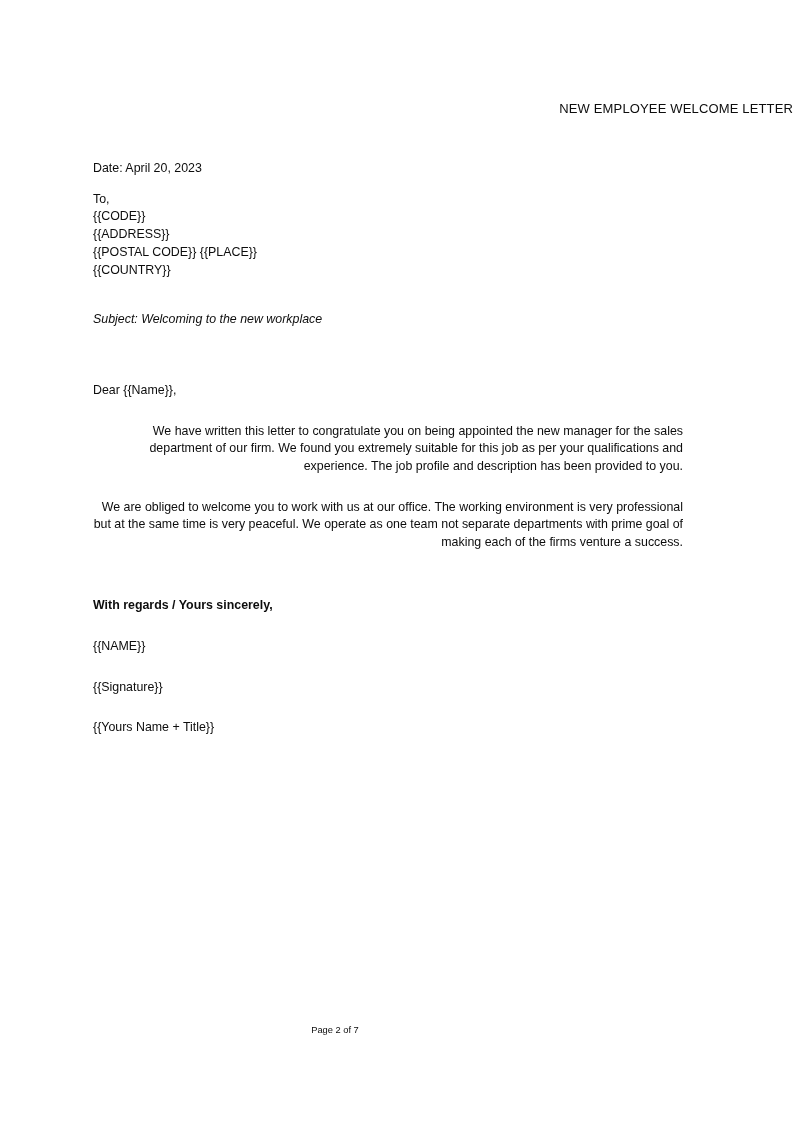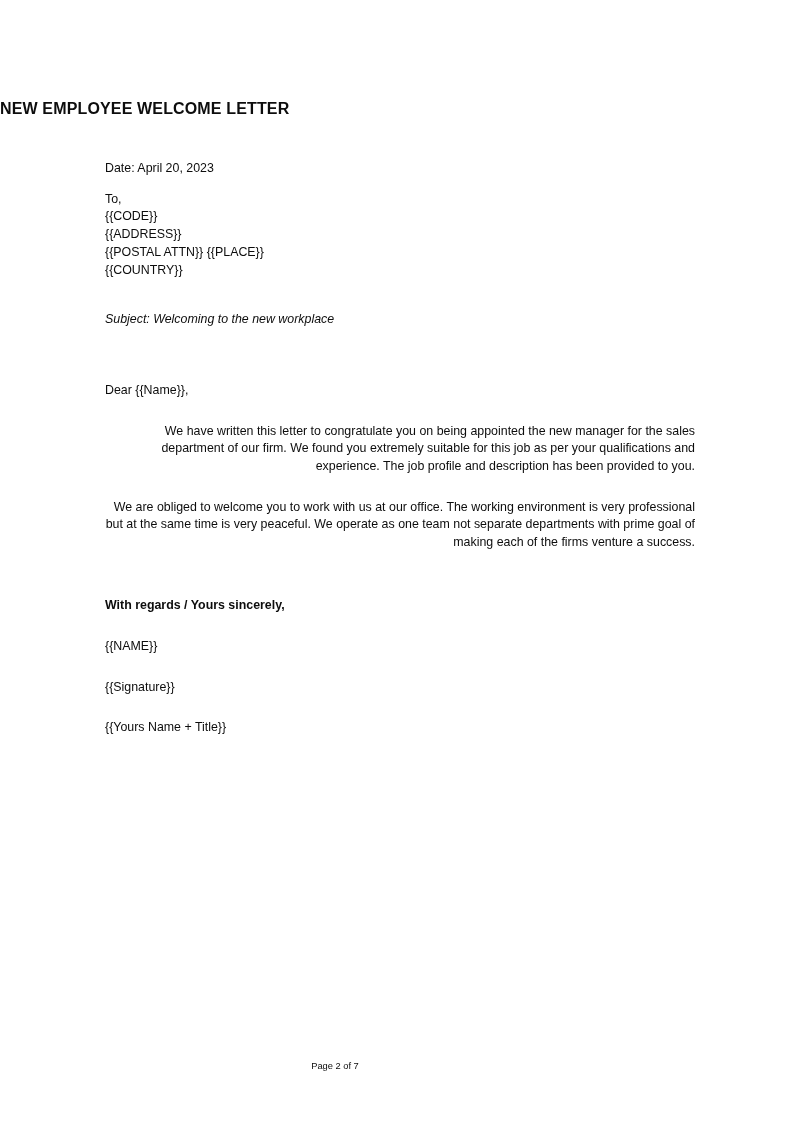--- a/index.html
+++ b/index.html
@@ -17,35 +17,34 @@
     color: #0d0d0d;
     overflow: hidden;
     box-sizing: border-box;
   }
   
   .doc-title {
     position: absolute;
     top: 98px;
     left: 0;
     width: 793px;
-    text-align: left;
-    font-size: 16px;
-    font-weight: bold;
+    text-align: right;
+    font-size: 13px;
+    font-weight: normal;
     letter-spacing: 0.15px;
     line-height: 21px;
   }
   
   .body-col {
     position: absolute;
     left: 93px;
     top: 160px;
     width: 590px;
     font-size: 12.4px;
     line-height: 17.6px;
-    margin-left: 12px;
   }
   .date-line {
     margin: 0 0 13px 0;
   }
   .address-block {
     margin: 0 0 0 0;
   }
   .address-block .addr-line {
     margin: 0;
     line-height: 17.8px;
@@ -66,21 +65,21 @@
     margin: 46px 0 0 0;
     font-weight: bold;
   }
   .sig-line {
     margin: 23px 0 0 0;
   }
   
   .page-footer {
     position: absolute;
     left: 0;
-    top: 1060px;
+    top: 1024px;
     width: 670px;
     text-align: center;
     font-size: 9.3px;
     line-height: 13px;
     color: #0d0d0d;
   }
 </style>
 </head>
 <body>
 
@@ -89,21 +88,21 @@
   <div class="doc-title">NEW EMPLOYEE WELCOME LETTER</div>
 
   <div class="body-col">
 
     <p class="date-line">Date: April 20, 2023</p>
 
     <div class="address-block">
       <p class="addr-line">To,</p>
       <p class="addr-line">{{CODE}}</p>
       <p class="addr-line">{{ADDRESS}}</p>
-      <p class="addr-line">{{POSTAL ATTN}} {{PLACE}}</p>
+      <p class="addr-line">{{POSTAL CODE}} {{PLACE}}</p>
       <p class="addr-line">{{COUNTRY}}</p>
     </div>
 
     <p class="subject-line">Subject: Welcoming to the new workplace</p>
 
     <p class="salutation">Dear {{Name}},</p>
 
     <p class="para">We have written this letter to congratulate you on being appointed the new manager for the sales department of our firm. We found you extremely suitable for this job as per your qualifications and experience. The job profile and description has been provided to you.</p>
 
     <p class="para">We are obliged to welcome you to work with us at our office. The working environment is very professional but at the same time is very peaceful. We operate as one team not separate departments with prime goal of making each of the firms venture a success.</p>

